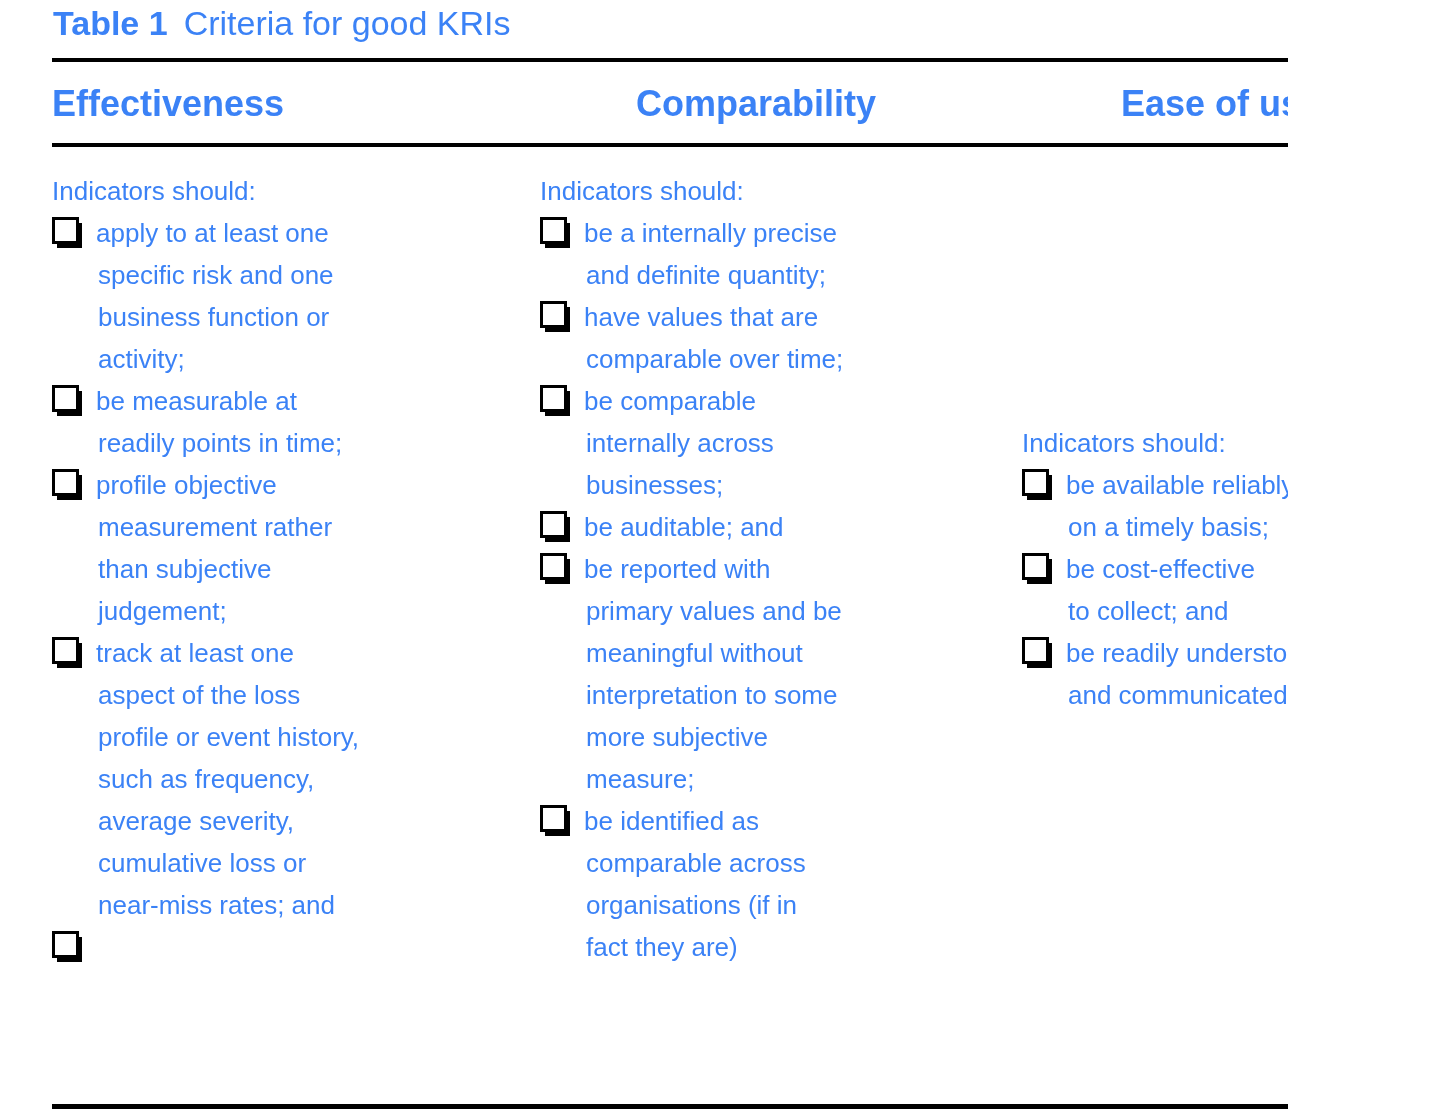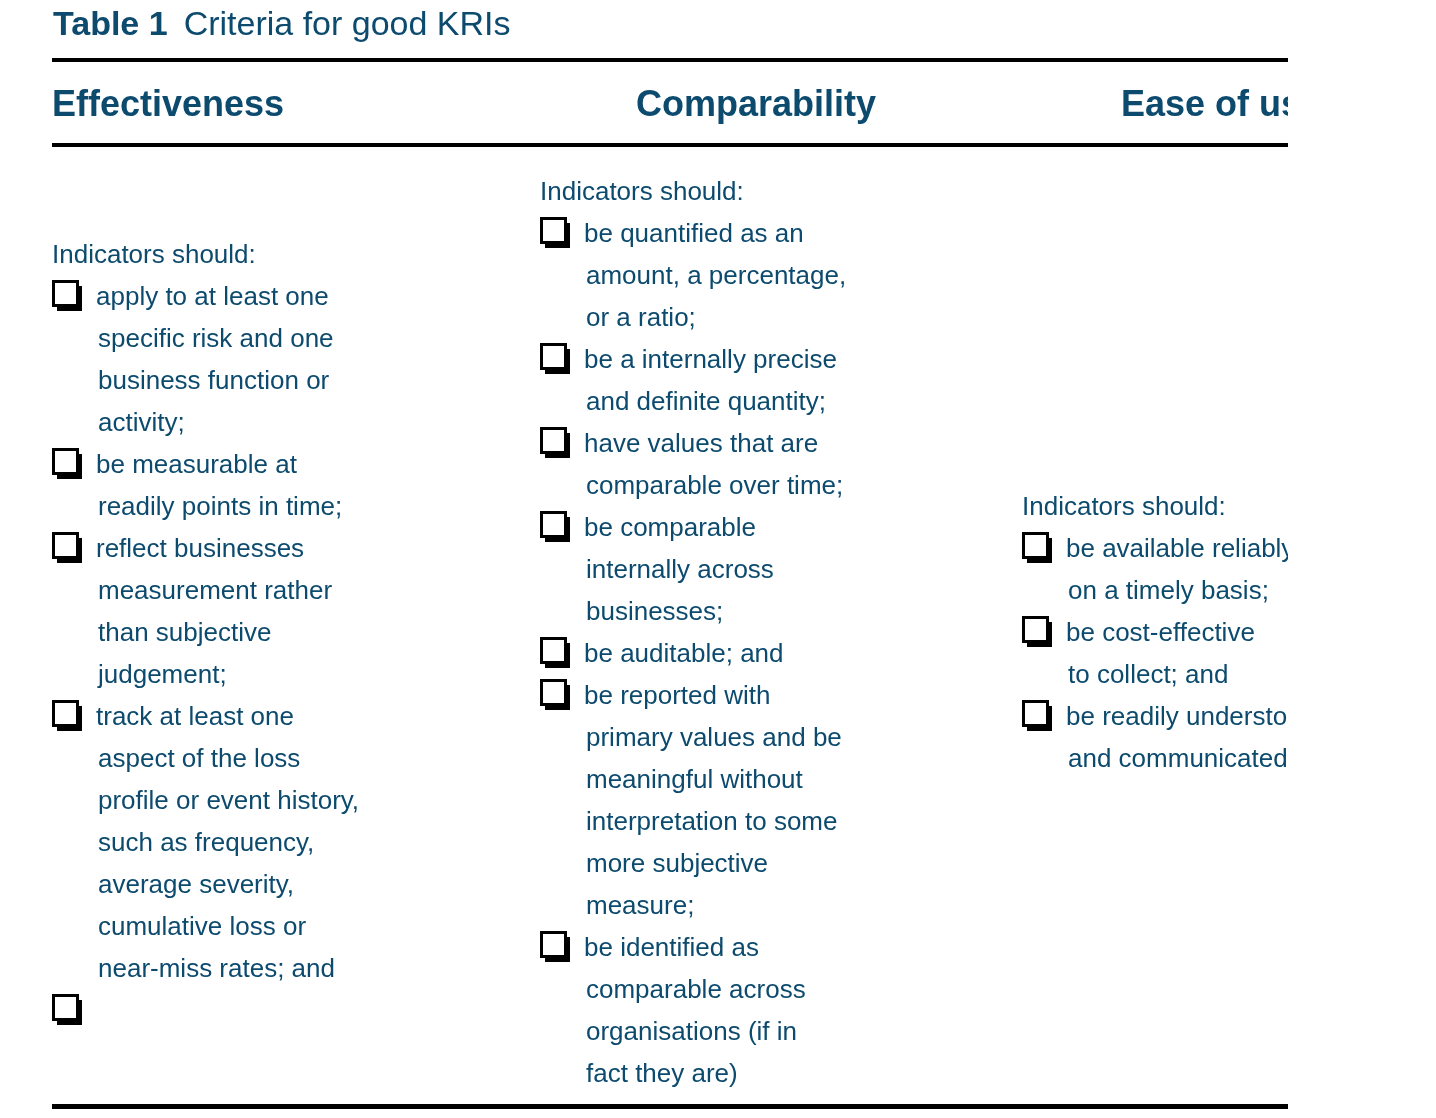--- a/index.html
+++ b/index.html
@@ -1,21 +1,21 @@
 <!DOCTYPE html>
 <html><head>
 <meta charset="utf-8">
 <style>
   html, body { margin: 0; padding: 0; background: #ffffff; }
   .page {
     position: relative;
     width: 1288px;
     height: 1118px;
     background: #ffffff;
-    color: #0c4a6e;
+    color: #3b82f6;
     font-family: "Liberation Sans", "DejaVu Sans", sans-serif;
     overflow: hidden;
   }
   .title {
     position: absolute;
     left: 53px;
     top: 0px;
     font-size: 34px;
     line-height: 46px;
     white-space: nowrap;
@@ -96,39 +96,36 @@
   <div class="body-row">
 
     <div class="col1">
       <div class="intro">Indicators should:</div>
       <div class="item"><span class="bullet"></span><span class="item-text">apply to at least one
 specific risk and one
 business function or
 activity;</span></div>
       <div class="item"><span class="bullet"></span><span class="item-text">be measurable at
 readily points in time;</span></div>
-      <div class="item"><span class="bullet"></span><span class="item-text">reflect businesses
+      <div class="item"><span class="bullet"></span><span class="item-text">profile objective
 measurement rather
 than subjective
 judgement;</span></div>
       <div class="item"><span class="bullet"></span><span class="item-text">track at least one
 aspect of the loss
 profile or event history,
 such as frequency,
 average severity,
 cumulative loss or
 near-miss rates; and</span></div>
       <div class="item"><span class="bullet"></span></div>
     </div>
 
     <div class="col2">
       <div class="intro">Indicators should:</div>
-      <div class="item"><span class="bullet"></span><span class="item-text">be quantified as an
-amount, a percentage,
-or a ratio;</span></div>
       <div class="item"><span class="bullet"></span><span class="item-text">be a internally precise
 and definite quantity;</span></div>
       <div class="item"><span class="bullet"></span><span class="item-text">have values that are
 comparable over time;</span></div>
       <div class="item"><span class="bullet"></span><span class="item-text">be comparable
 internally across
 businesses;</span></div>
       <div class="item"><span class="bullet"></span><span class="item-text">be auditable; and</span></div>
       <div class="item"><span class="bullet"></span><span class="item-text">be reported with
 primary values and be

